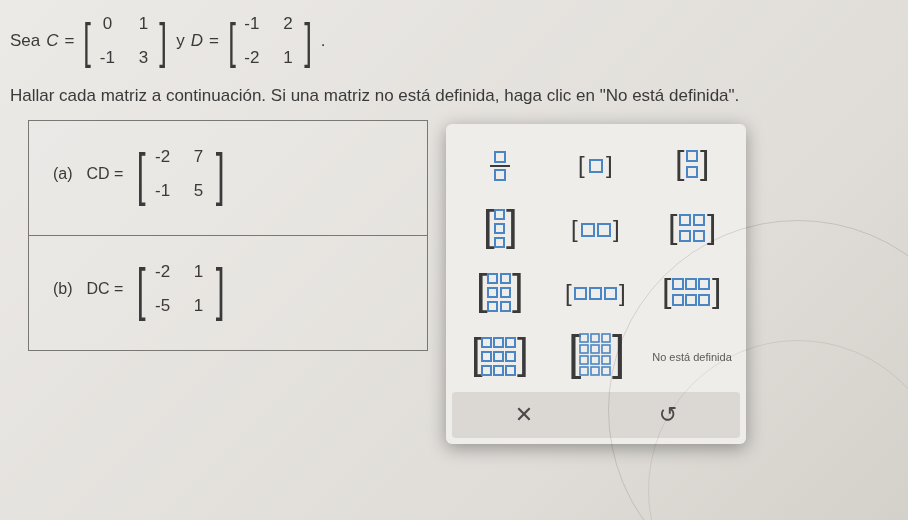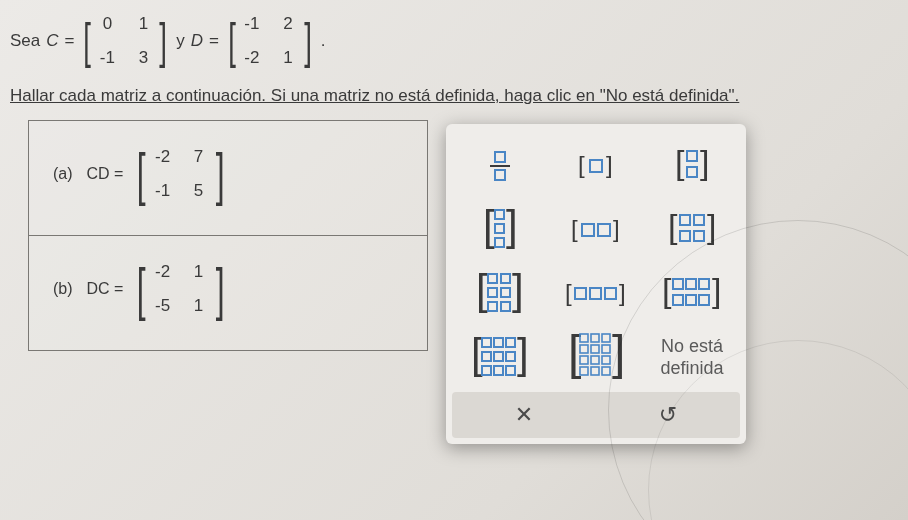--- a/index.html
+++ b/index.html
@@ -41,21 +41,20 @@
     row-gap: 14px;
     font-size: 17px;
     padding: 4px 2px;
     text-align: center;
   }
   .mgrid span { min-width: 22px; }
 
   .instr {
     font-size: 17px;
     padding: 8px 10px 14px 10px;
-    text-decoration: underline;
   }
 
   .lower {
     display: flex;
     align-items: flex-start;
     gap: 18px;
     padding: 0 10px 0 28px;
   }
 
   .answers {
@@ -100,21 +99,21 @@
   .pal-btn {
     height: 56px;
     display: flex;
     align-items: center;
     justify-content: center;
     cursor: pointer;
     border-radius: 4px;
   }
   .pal-btn svg { display: block; }
   .pal-text {
-    font-size: 18px;
+    font-size: 11px;
     color: #5a5a5a;
     text-align: center;
     line-height: 1.2;
     align-items: center;
   }
 
   .pal-footer {
     margin-top: 6px;
     border-radius: 4px;
     background: #dbd8d3;

